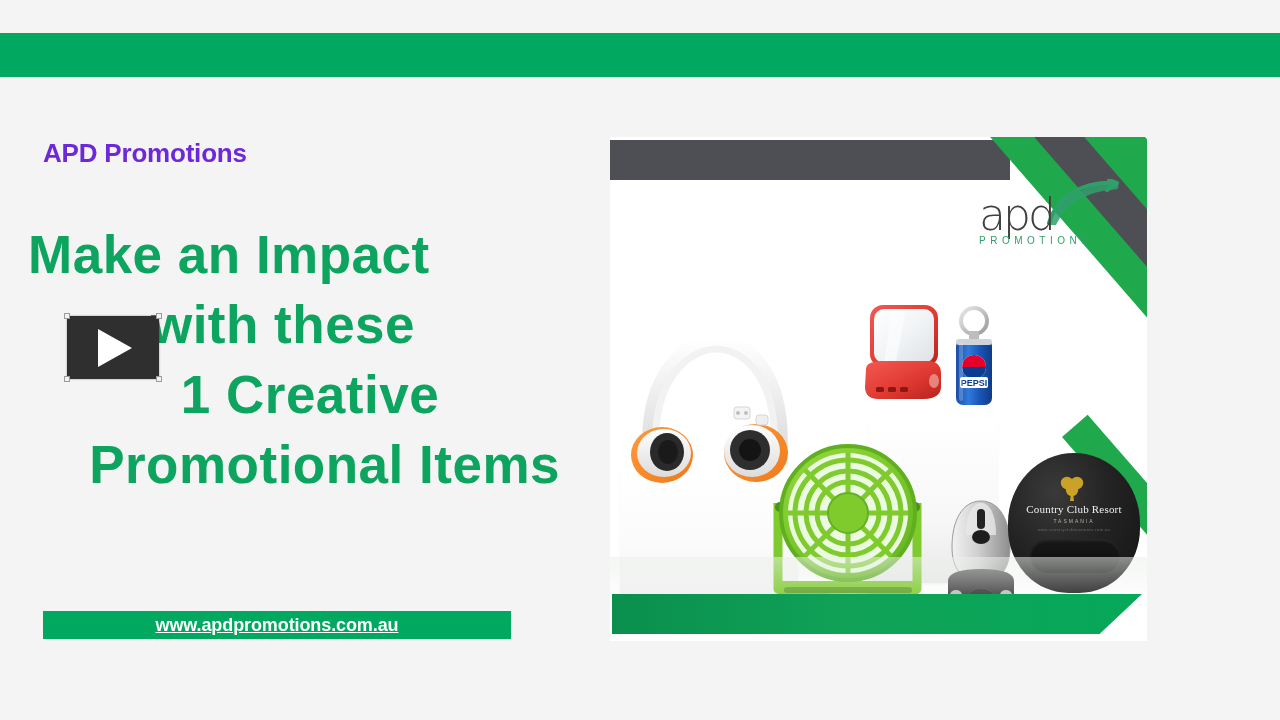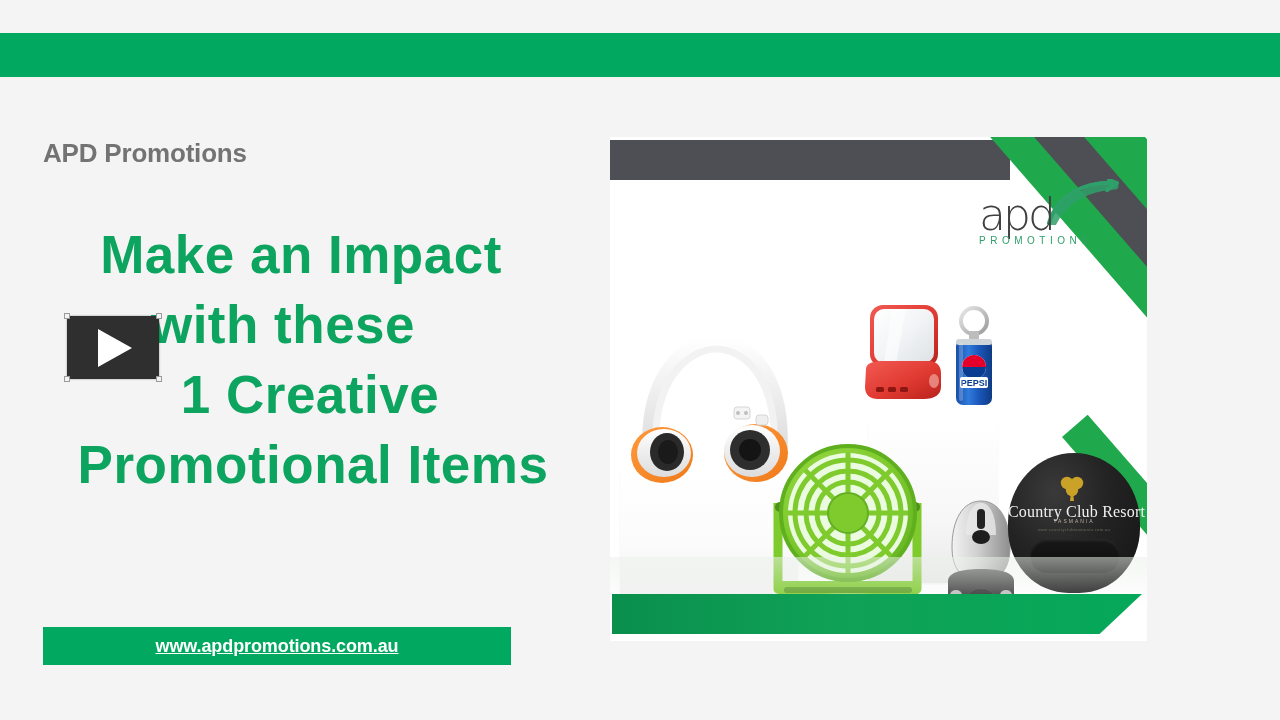--- a/index.html
+++ b/index.html
@@ -34,44 +34,44 @@
     width: 600px;
     height: 560px;
   }
 
   #brand-name {
     position: absolute;
     left: 43px;
     top: 18px;
     font-size: 26px;
     font-weight: bold;
-    color: #737373;
+    color: #6d28d9;
     letter-spacing: -0.2px;
   }
 
   #headline {
     position: absolute;
     left: 0px;
     top: 100px;
     width: 560px;
     text-align: center;
     color: #0ca45e;
     font-size: 53px;
     font-weight: 600;
     line-height: 70px;
     letter-spacing: 0.5px;
   }
   #headline .hl-line {
     display: block;
     white-space: nowrap;
   }
-  #headline .hl-line.l1 { text-align: center; padding-left: 42px; }
+  #headline .hl-line.l1 { text-align: left; padding-left: 28px; }
   #headline .hl-line.l2 { text-align: center; padding-left: 6px; }
   #headline .hl-line.l3 { text-align: center; padding-left: 60px; }
-  #headline .hl-line.l4 { text-align: center; padding-left: 66px; }
+  #headline .hl-line.l4 { text-align: right; padding-left: 66px; }
 
   
   #play-overlay {
     position: absolute;
     left: 64px;
     top: 313px;
     width: 98px;
     height: 69px;
     cursor: pointer;
   }
@@ -107,27 +107,26 @@
   #play-overlay .sh-tr { right: 0;   top: 0; }
   #play-overlay .sh-bl { left: 0;    bottom: 0; }
   #play-overlay .sh-br { right: 0;   bottom: 0; }
 
   
   #url-bar {
     position: absolute;
     left: 43px;
     top: 611px;
     width: 468px;
-    height: 38px;
+    height: 28px;
     background: #00a860;
     display: flex;
     align-items: center;
     justify-content: center;
     cursor: pointer;
-    margin-top: 16px;
   }
   #url-bar .url-text {
     color: #ffffff;
     font-size: 18px;
     font-weight: bold;
     text-decoration: underline;
     letter-spacing: -0.1px;
   }
 
   
@@ -305,21 +304,21 @@
     left: 50px; top: 22px;
     width: 28px; height: 26px;
   }
   #mousepad .pad-title {
     position: absolute;
     left: 0; top: 50px;
     width: 132px;
     text-align: center;
     color: #f0f0f0;
     font-family: "Liberation Serif", serif;
-    font-size: 16px;
+    font-size: 11px;
     letter-spacing: 0.2px;
     white-space: nowrap;
   }
   #mousepad .pad-sub {
     position: absolute;
     left: 0; top: 65px;
     width: 132px;
     text-align: center;
     color: #b9b2a0;
     font-size: 5px;

